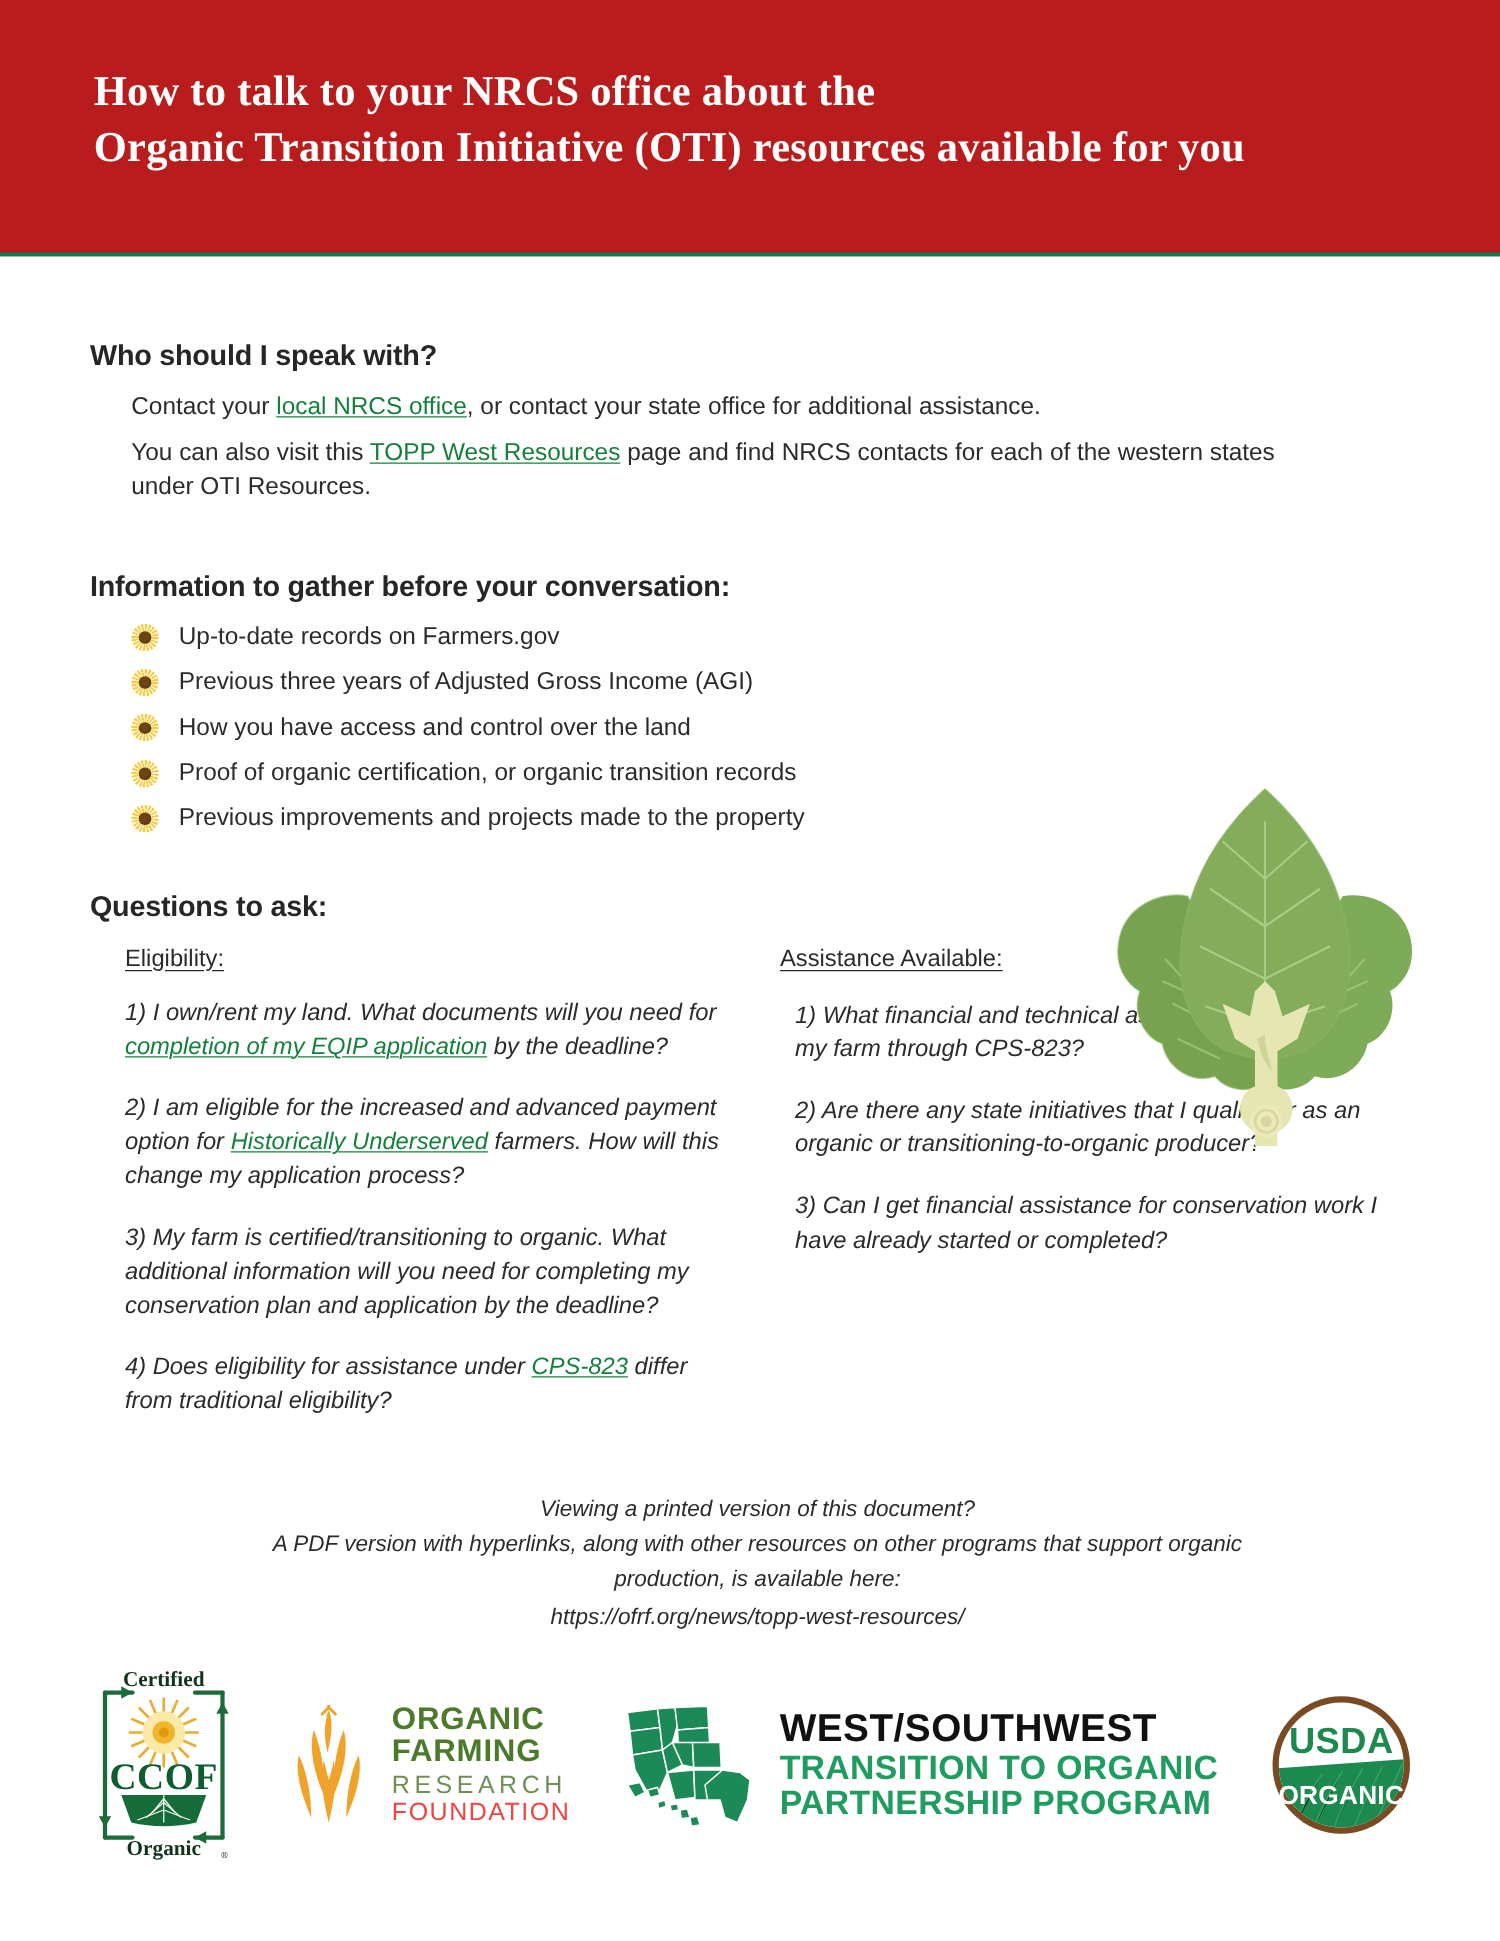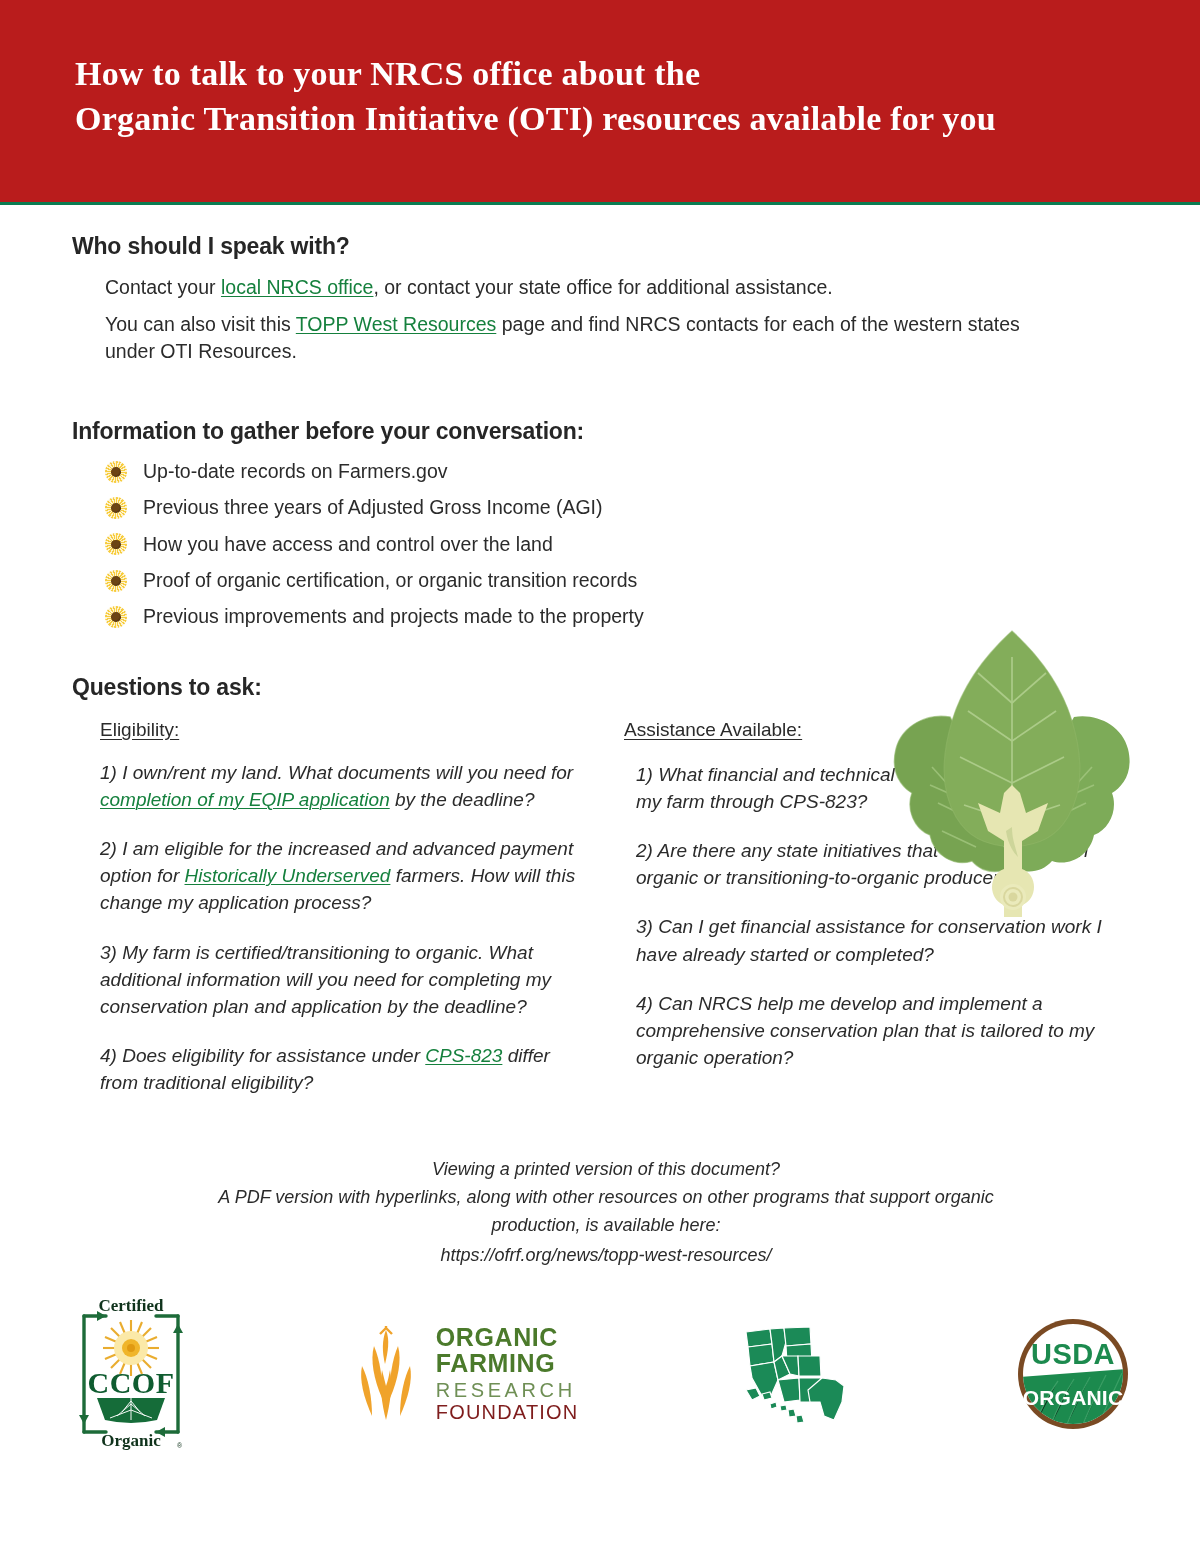--- a/index.html
+++ b/index.html
@@ -52,21 +52,21 @@
   }
 
   .section-heading {
     font-size: 23px;
     font-weight: bold;
     color: #262626;
     letter-spacing: -0.2px;
     margin: 0;
   }
 
-  .h-who { padding-top: 28px; }
+  .h-who { padding-top: 66px; }
 
   .para-block {
     margin-top: 14px;
     padding-left: 33px;
     max-width: 960px;
   }
   .para {
     font-size: 19.5px;
     line-height: 1.42;
     color: #2b2b2b;
@@ -218,21 +218,21 @@
   .ofrf-words .l2 { margin-top: 1px; }
   .ofrf-words .l3 {
     font-size: 20px;
     color: #6f8f55;
     letter-spacing: 3.6px;
     display: block;
     margin-top: 4px;
   }
   .ofrf-words .l4 {
     font-size: 20px;
-    color: #7f1d1d;
+    color: #ef4444;
     letter-spacing: 1.2px;
     display: block;
     margin-top: 2px;
   }
 
   
   .topp {
     display: flex;
     align-items: center;
     gap: 16px;
@@ -381,21 +381,20 @@
 
       <p class="q"><span>4)  Does eligibility for assistance under </span><a href="#" class="doclink">CPS-823</a><span> differ from traditional eligibility?</span></p>
     </div>
 
     <div class="qcol right">
       <div class="qcol-title">Assistance Available:</div>
 
       <p class="q">1)  What financial and technical assistance is available to my farm through CPS-823?</p>
       <p class="q">2)  Are there any state initiatives that I qualify for as an organic or transitioning-to-organic producer?</p>
       <p class="q">3)  Can I get financial assistance for conservation work I have already started or completed?</p>
-      <p class="q">4)  Can NRCS help me develop and implement a comprehensive conservation plan that is tailored to my organic operation?</p>
     </div>
   </div>
 
   <div class="footer-note">
     <span>Viewing a printed version of this document?</span><br>
     <span>A PDF version with hyperlinks, along with other resources on other programs that support organic</span><br>
     <span>production, is available here:</span>
     <span class="url">https://ofrf.org/news/topp-west-resources/</span>
   </div>
 
@@ -512,20 +511,25 @@
             <path d="M6 68 L16 66 L20 74 L12 78 Z"></path>
             <path d="M22 72 L30 70 L32 76 L24 78 Z"></path>
 
             <path d="M30 82 L36 80 L37 85 L31 87 Z"></path>
             <path d="M40 84 L46 83 L47 88 L41 89 Z"></path>
             <path d="M48 88 L54 87 L56 94 L49 95 Z"></path>
             <path d="M56 94 L62 93 L64 100 L57 101 Z"></path>
           </g>
         </svg>
       </span>
+      <span class="topp-words">
+        <span class="t1">WEST/SOUTHWEST</span>
+        <span class="t2">TRANSITION TO ORGANIC</span>
+        <span class="t3">PARTNERSHIP PROGRAM</span>
+      </span>
     </div>
 
     <div class="usda">
       <svg viewBox="0 0 118 118" width="118" height="118" aria-hidden="true">
         <defs>
           <clipPath id="usda-clip">
               <circle cx="59" cy="59" r="50"></circle>
             </clipPath>
         </defs>
         <circle cx="59" cy="59" r="55" fill="#7a4a23"></circle>

